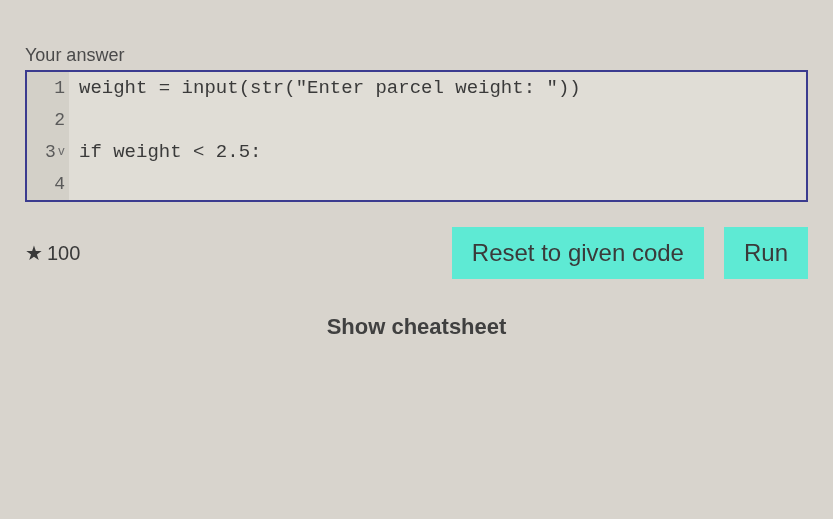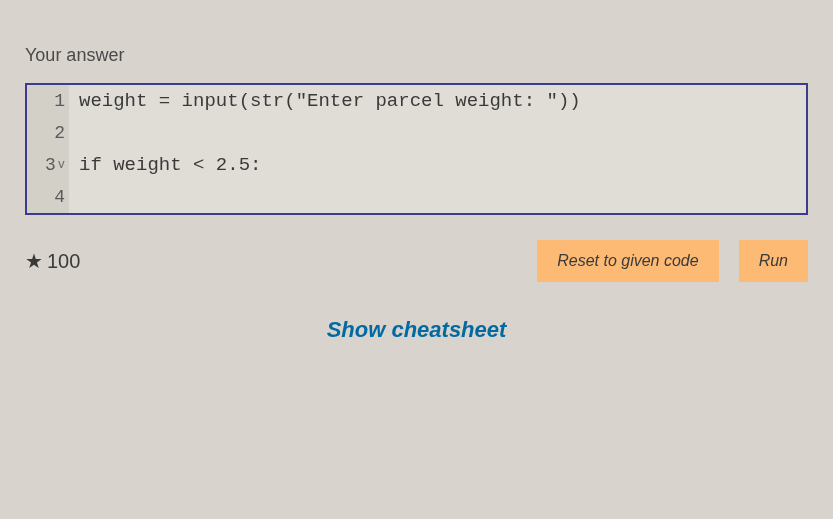--- a/index.html
+++ b/index.html
@@ -31,21 +31,21 @@
     }
     .instructions li::before {
       content: "•";
       position: absolute;
       left: 5px;
       font-size: 22px;
     }
     .answer-label {
       font-size: 18px;
       color: #4a4a4a;
-      margin-bottom: 17px;
+      margin-bottom: 4px;
     }
     .code-editor {
       border: 2px solid #3b3b8f;
       background: #e0ddd6;
       display: flex;
       flex-direction: column;
       margin-bottom: 25px;
     }
     .code-line {
       display: flex;
@@ -89,39 +89,37 @@
       font-size: 20px;
       color: #3a3a3a;
       gap: 4px;
       margin-right: auto;
     }
     .star {
       color: #3a3a3a;
       font-size: 20px;
     }
     .btn {
-      background: #fdba74;
+      background: #5eead4;
       border: none;
       padding: 12px 20px;
-      font-size: 16px;
+      font-size: 24px;
       color: #3a3a3a;
       cursor: pointer;
       font-family: inherit;
-      font-style: italic;
     }
     .cheatsheet-row {
       text-align: center;
     }
     .cheatsheet-link {
       font-size: 22px;
       font-weight: bold;
-      color: #0369a1;
+      color: #404040;
       cursor: pointer;
       display: inline-block;
-      font-style: italic;
     }
   </style>
 </head>
 <body>
 
 <div class="instructions">
 </div>
 
 <div class="answer-label">Your answer</div>
 

